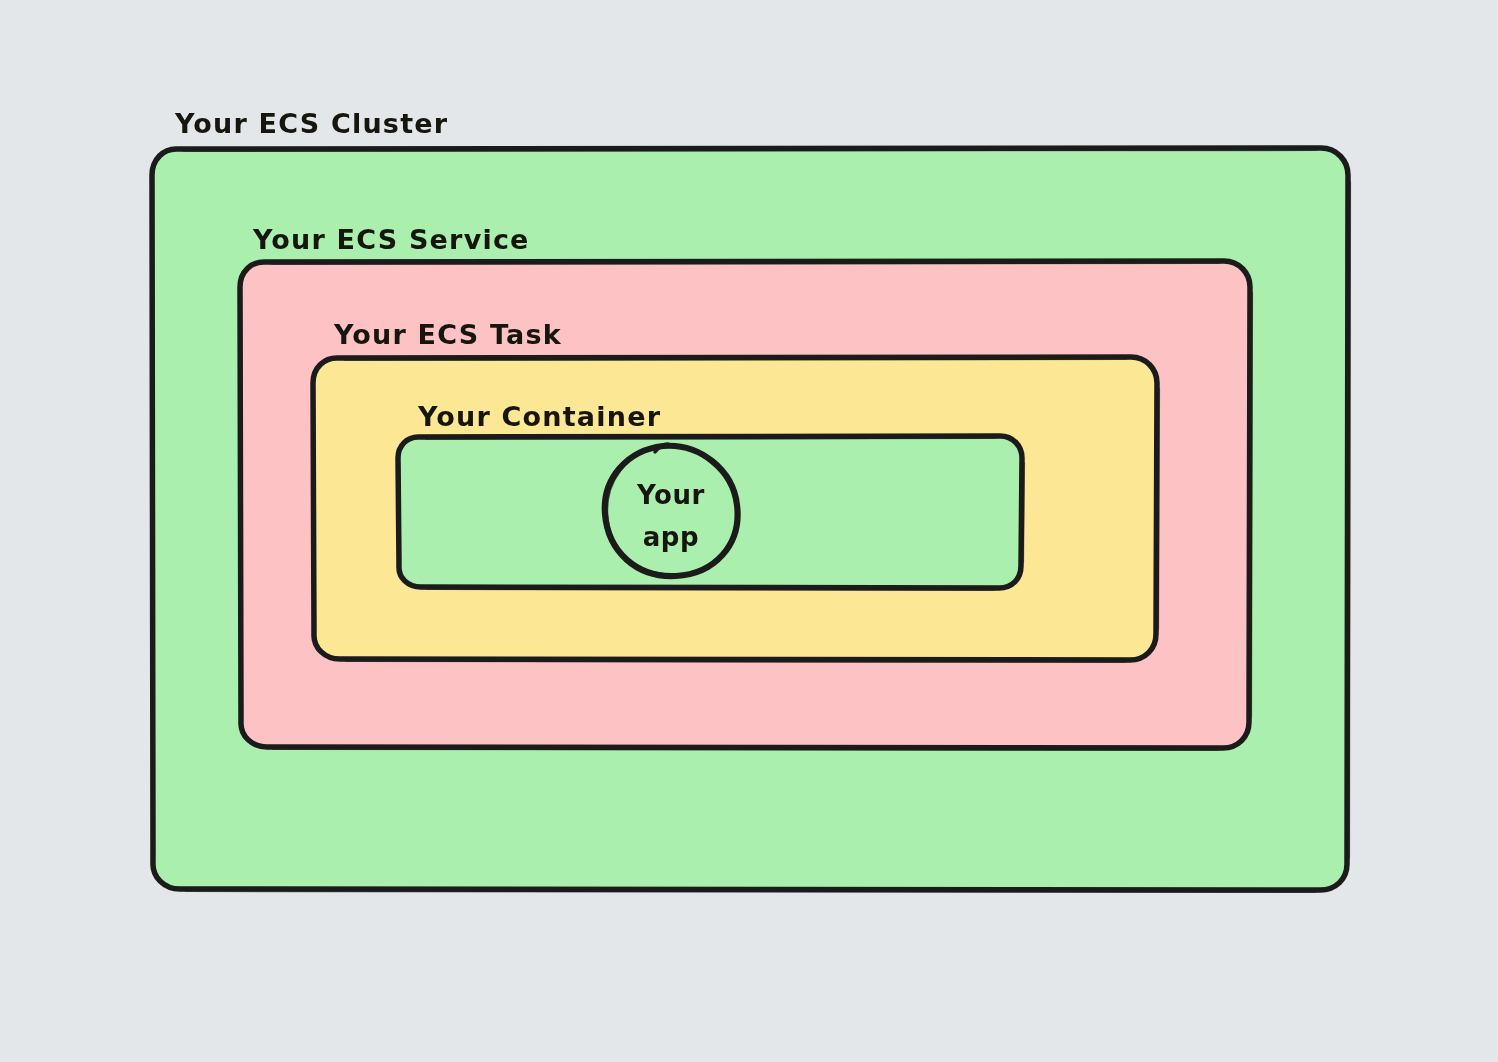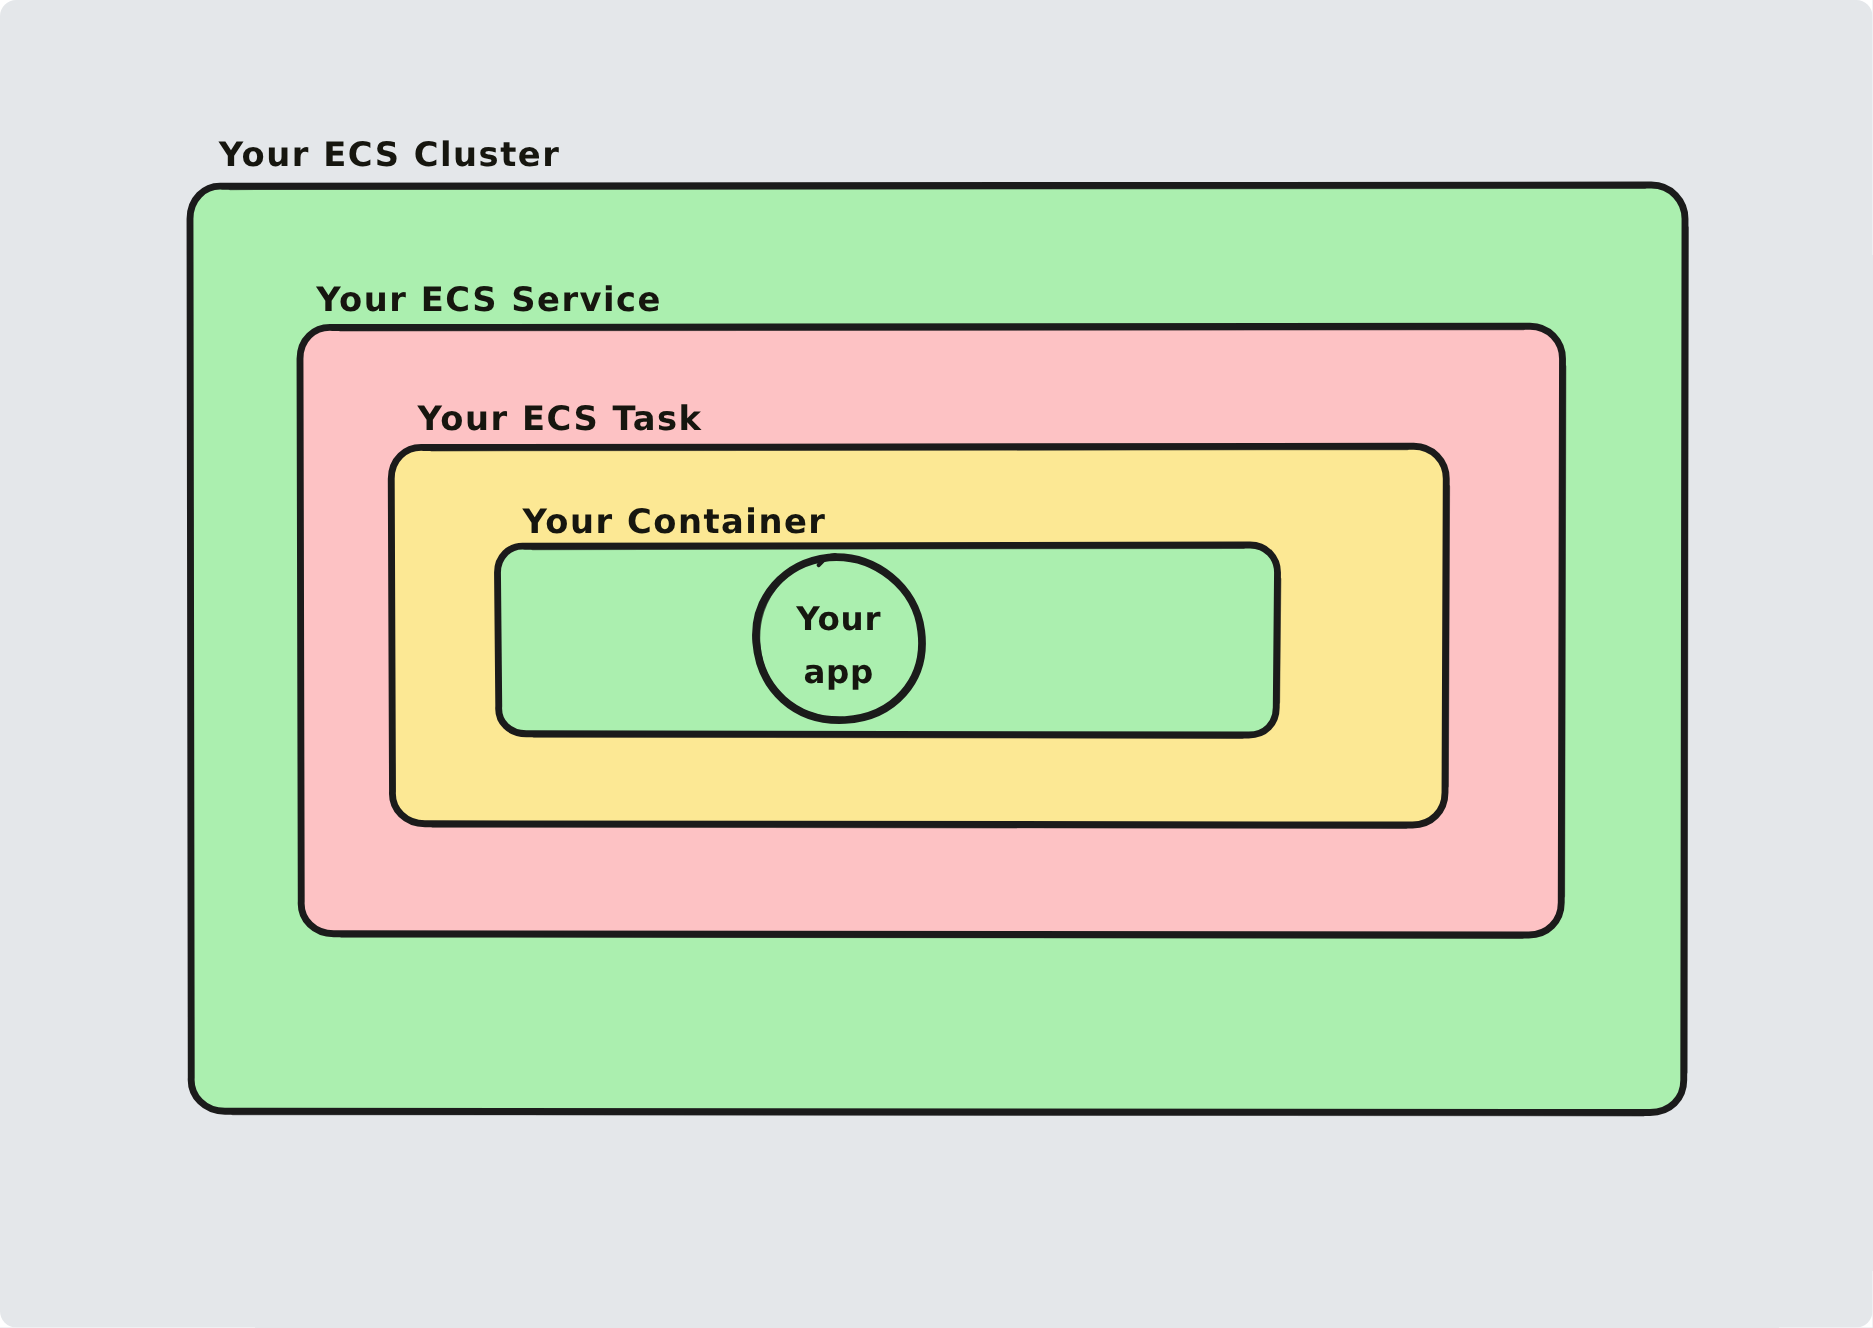--- a/index.html
+++ b/index.html
@@ -11,21 +11,20 @@
     width: 1498px;
     height: 1062px;
     overflow: hidden;
     font-family: "DejaVu Sans", sans-serif;
   }
   #canvas {
     position: relative;
     width: 1498px;
     height: 1062px;
     background: #e4e7ea;
-    border-radius: 13px;
   }
   #diagram-svg {
     position: absolute;
     inset: 0;
     width: 1498px;
     height: 1062px;
     display: block;
   }
   .box-label {
     font-family: "DejaVu Sans", sans-serif;

